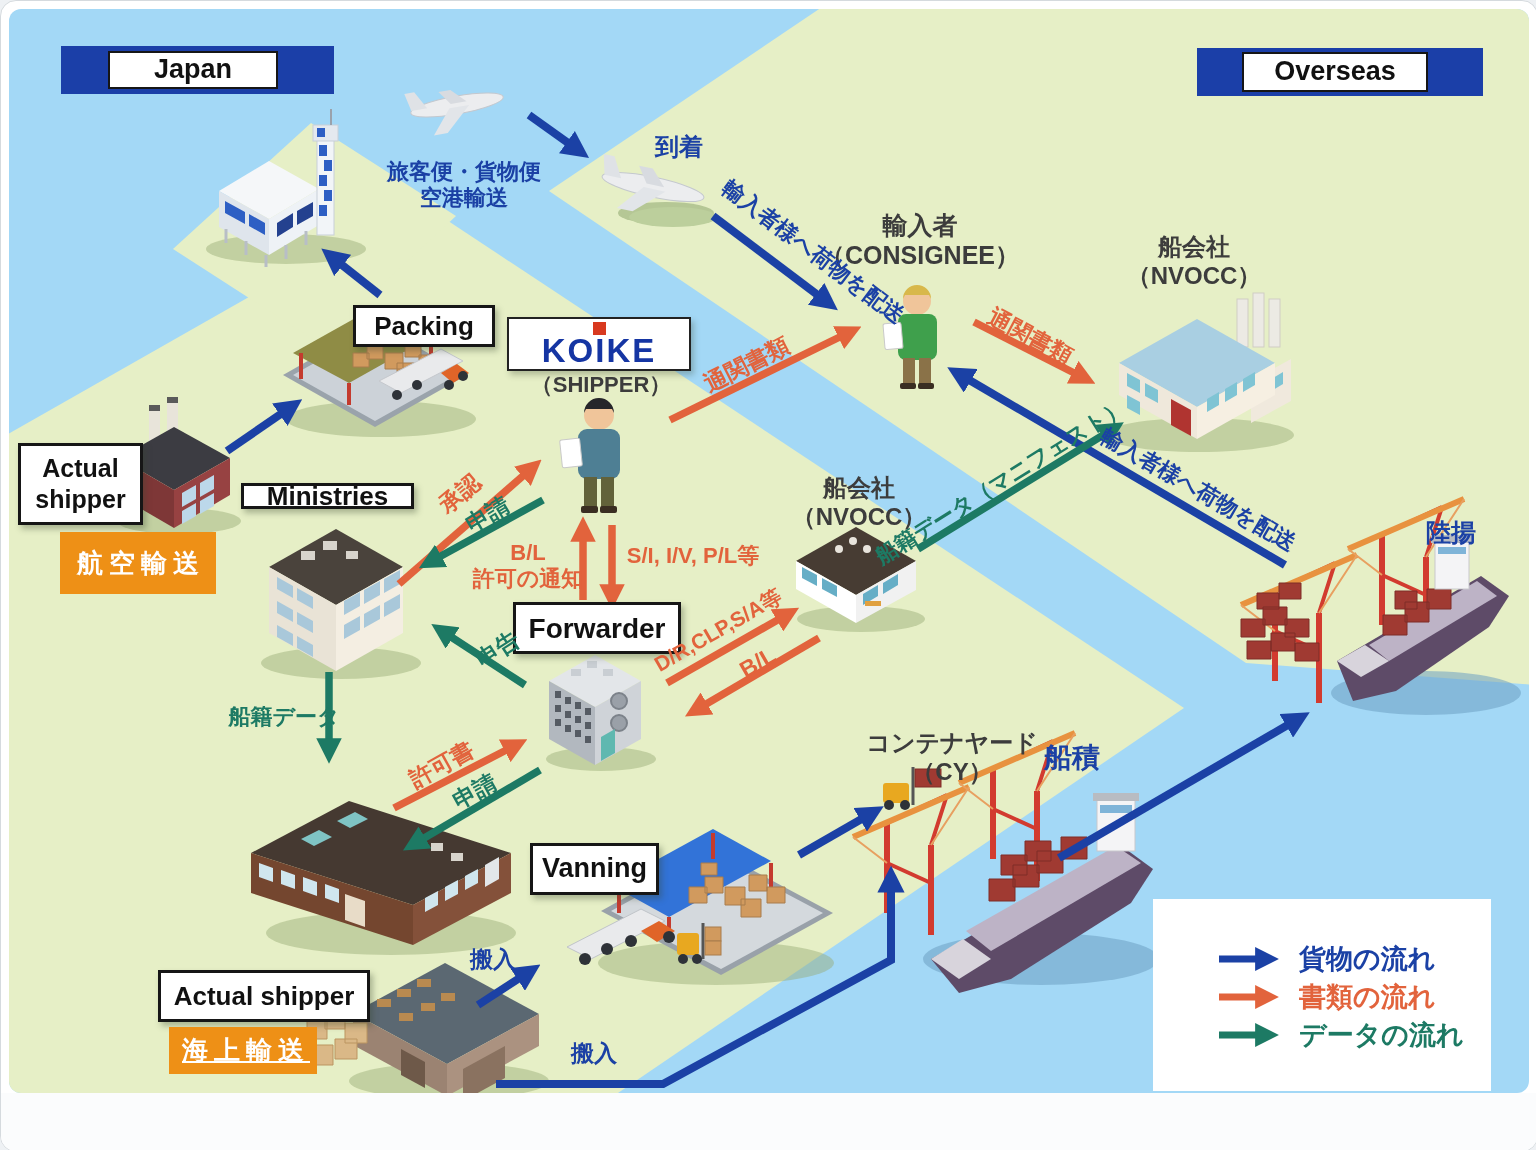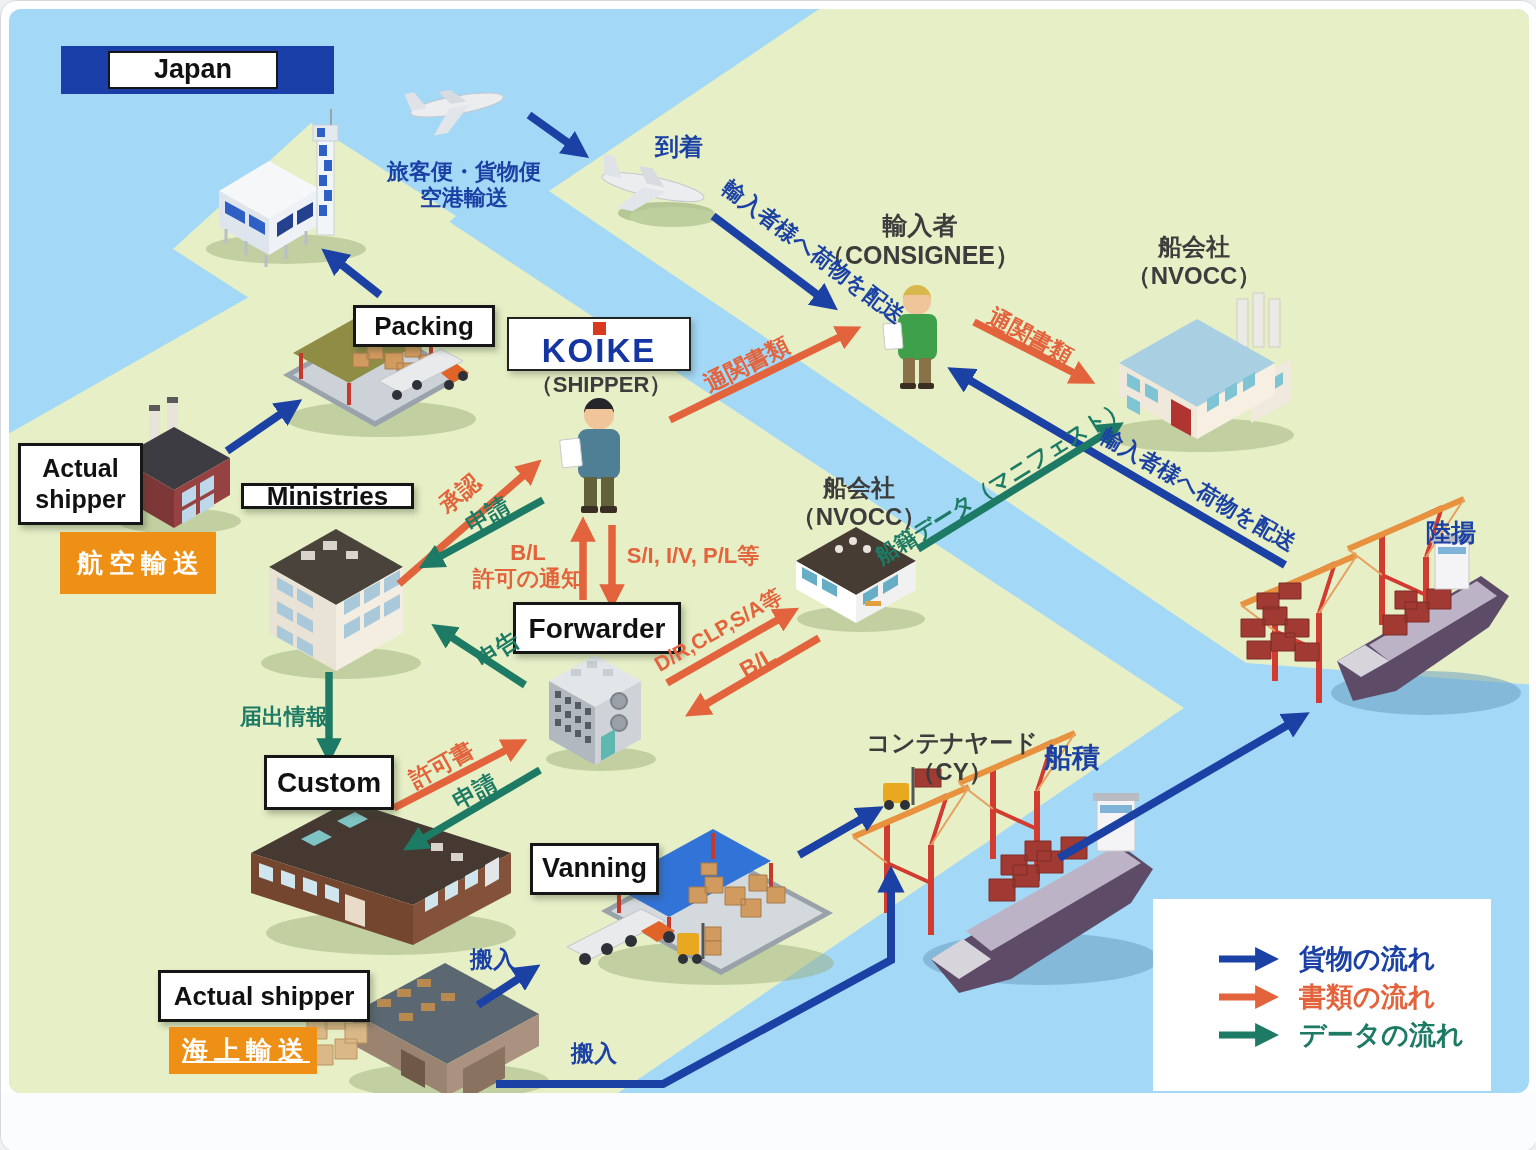--- a/index.html
+++ b/index.html
@@ -331,32 +331,34 @@
     </g>
   </g>
   <rect x="0" y="1092" width="1536" height="58" fill="#fbfcfd"></rect>
 </svg>
 
 <div class="banner" style="left:60px;top:45px;width:273px;height:48px;">
   <div class="nbox" style="left:47px;top:5px;width:170px;height:38px;font-size:27px;position:absolute;">
     <span>Japan</span>
   </div>
 </div>
+<div class="banner" style="left:1196px;top:47px;width:286px;height:48px;">
+  <div class="nbox" style="left:45px;top:4px;width:186px;height:40px;font-size:27px;position:absolute;">
+    <span>Overseas</span>
+  </div>
+</div>
 
 <div class="nbox" style="left:352px;top:304px;width:142px;height:42px;font-size:26px;">
         <span>Packing</span>
       </div>
 <div class="nbox" style="left:240px;top:482px;width:173px;height:26px;font-size:26px;">
         <span>Ministries</span>
       </div>
 <div class="nbox" style="left:512px;top:601px;width:168px;height:52px;font-size:28px;">
         <span>Forwarder</span>
-      </div>
-<div class="nbox" style="left:263px;top:754px;width:130px;height:55px;font-size:28px;">
-        <span>Custom</span>
       </div>
 <div class="nbox" style="left:529px;top:842px;width:129px;height:52px;font-size:27px;">
         <span>Vanning</span>
       </div>
 <div class="nbox" style="left:17px;top:442px;width:125px;height:82px;font-size:25px;white-space:normal;padding:4px;">
         <span>Actual shipper</span>
       </div>
 <div class="nbox" style="left:157px;top:969px;width:212px;height:52px;font-size:26px;">
         <span>Actual shipper</span>
       </div>
@@ -404,21 +406,21 @@
 <div class="lbl c-doc" style="left:527px;top:565px;transform:translate(-50%,-50%);font-size:22px;">
   <span>B/L</span>
   <span>許可の通知</span>
 </div>
 <div class="lbl c-doc" style="left:692px;top:555px;transform:translate(-50%,-50%);font-size:22px;">S/I, I/V, P/L等</div>
 <div class="lbl c-data" style="left:497px;top:649px;transform:translate(-50%,-50%) rotate(-33deg);font-size:23px;">申告</div>
 <div class="lbl c-doc" style="left:717px;top:629px;transform:translate(-50%,-50%) rotate(-30deg);font-size:21px;">D/R,CLP,S/A等</div>
 <div class="lbl c-doc" style="left:757px;top:662px;transform:translate(-50%,-50%) rotate(-30deg);font-size:23px;">B/L</div>
 <div class="lbl c-doc" style="left:441px;top:764px;transform:translate(-50%,-50%) rotate(-29deg);font-size:23px;">許可書</div>
 <div class="lbl c-data" style="left:474px;top:791px;transform:translate(-50%,-50%) rotate(-29deg);font-size:23px;">申請</div>
-<div class="lbl c-data" style="left:283px;top:716px;transform:translate(-50%,-50%);font-size:22px;">届出情報</div>
+<div class="lbl c-data" style="left:283px;top:716px;transform:translate(-50%,-50%);font-size:22px;">船籍データ</div>
 <div class="lbl c-data" style="left:1000px;top:481px;transform:translate(-50%,-50%) rotate(-32deg);font-size:22px;">船籍データ（マニフェスト）</div>
 <div class="lbl c-cargo" style="left:1197px;top:489px;transform:translate(-50%,-50%) rotate(30deg);font-size:22px;">輸入者様へ荷物を配送</div>
 <div class="lbl c-cargo" style="left:1450px;top:531px;transform:translate(-50%,-50%);font-size:25px;">陸揚</div>
 <div class="lbl c-cargo" style="left:1071px;top:757px;transform:translate(-50%,-50%);font-size:28px;">船積</div>
 <div class="lbl c-cargo" style="left:492px;top:959px;transform:translate(-50%,-50%);font-size:23px;">搬入</div>
 <div class="lbl c-cargo" style="left:593px;top:1053px;transform:translate(-50%,-50%);font-size:23px;">搬入</div>
 
 <div class="lbl c-cargo" style="left:1298px;top:958px;transform:translate(0,-50%);font-size:27px;">貨物の流れ</div>
 <div class="lbl c-doc" style="left:1298px;top:996px;transform:translate(0,-50%);font-size:27px;">書類の流れ</div>
 <div class="lbl c-data" style="left:1298px;top:1034px;transform:translate(0,-50%);font-size:27px;">データの流れ</div>

